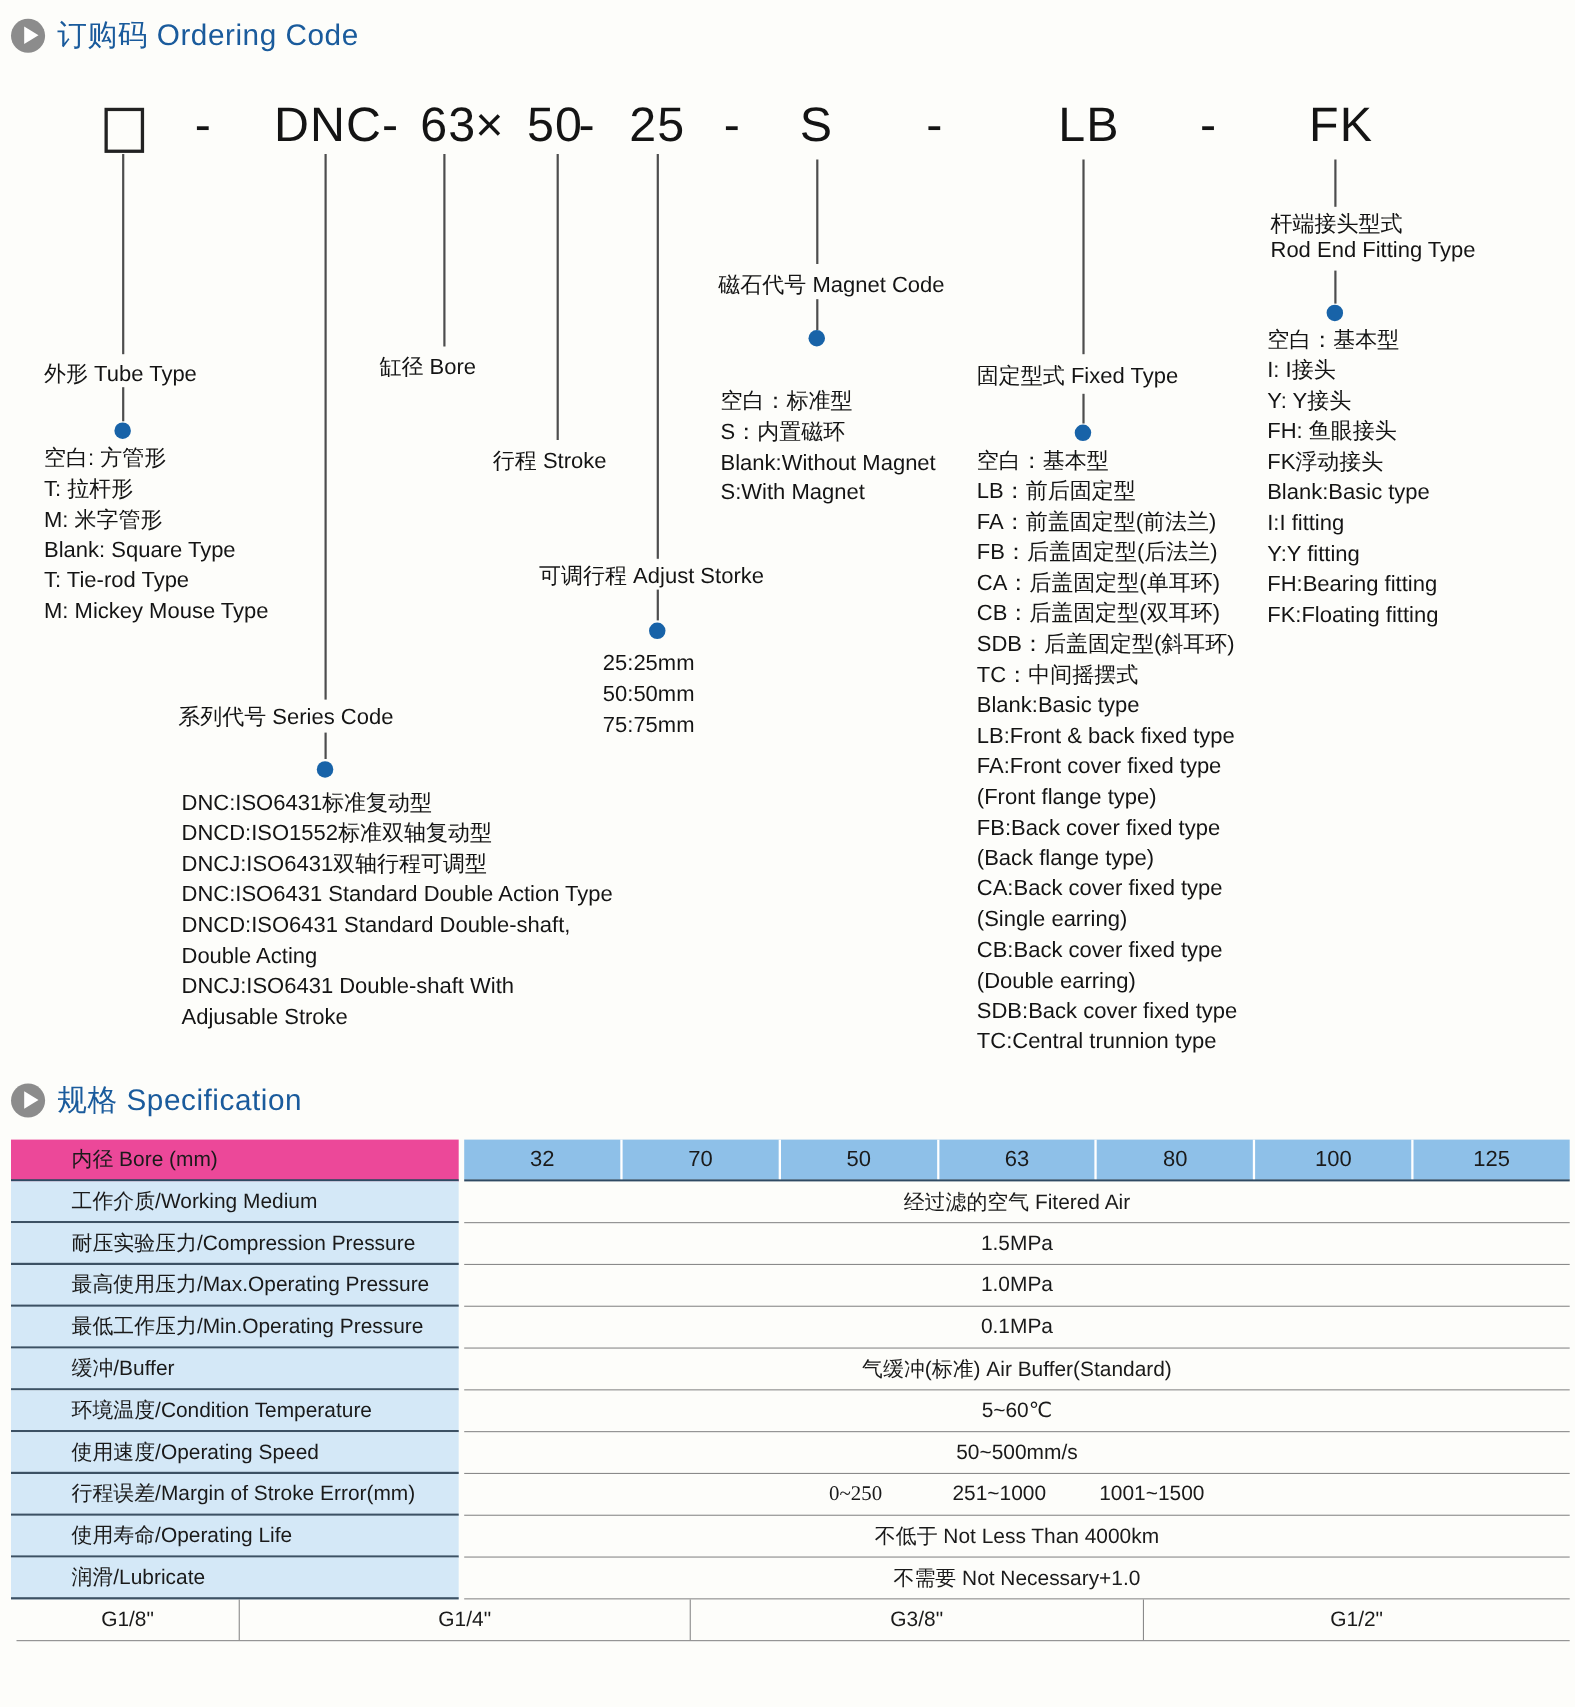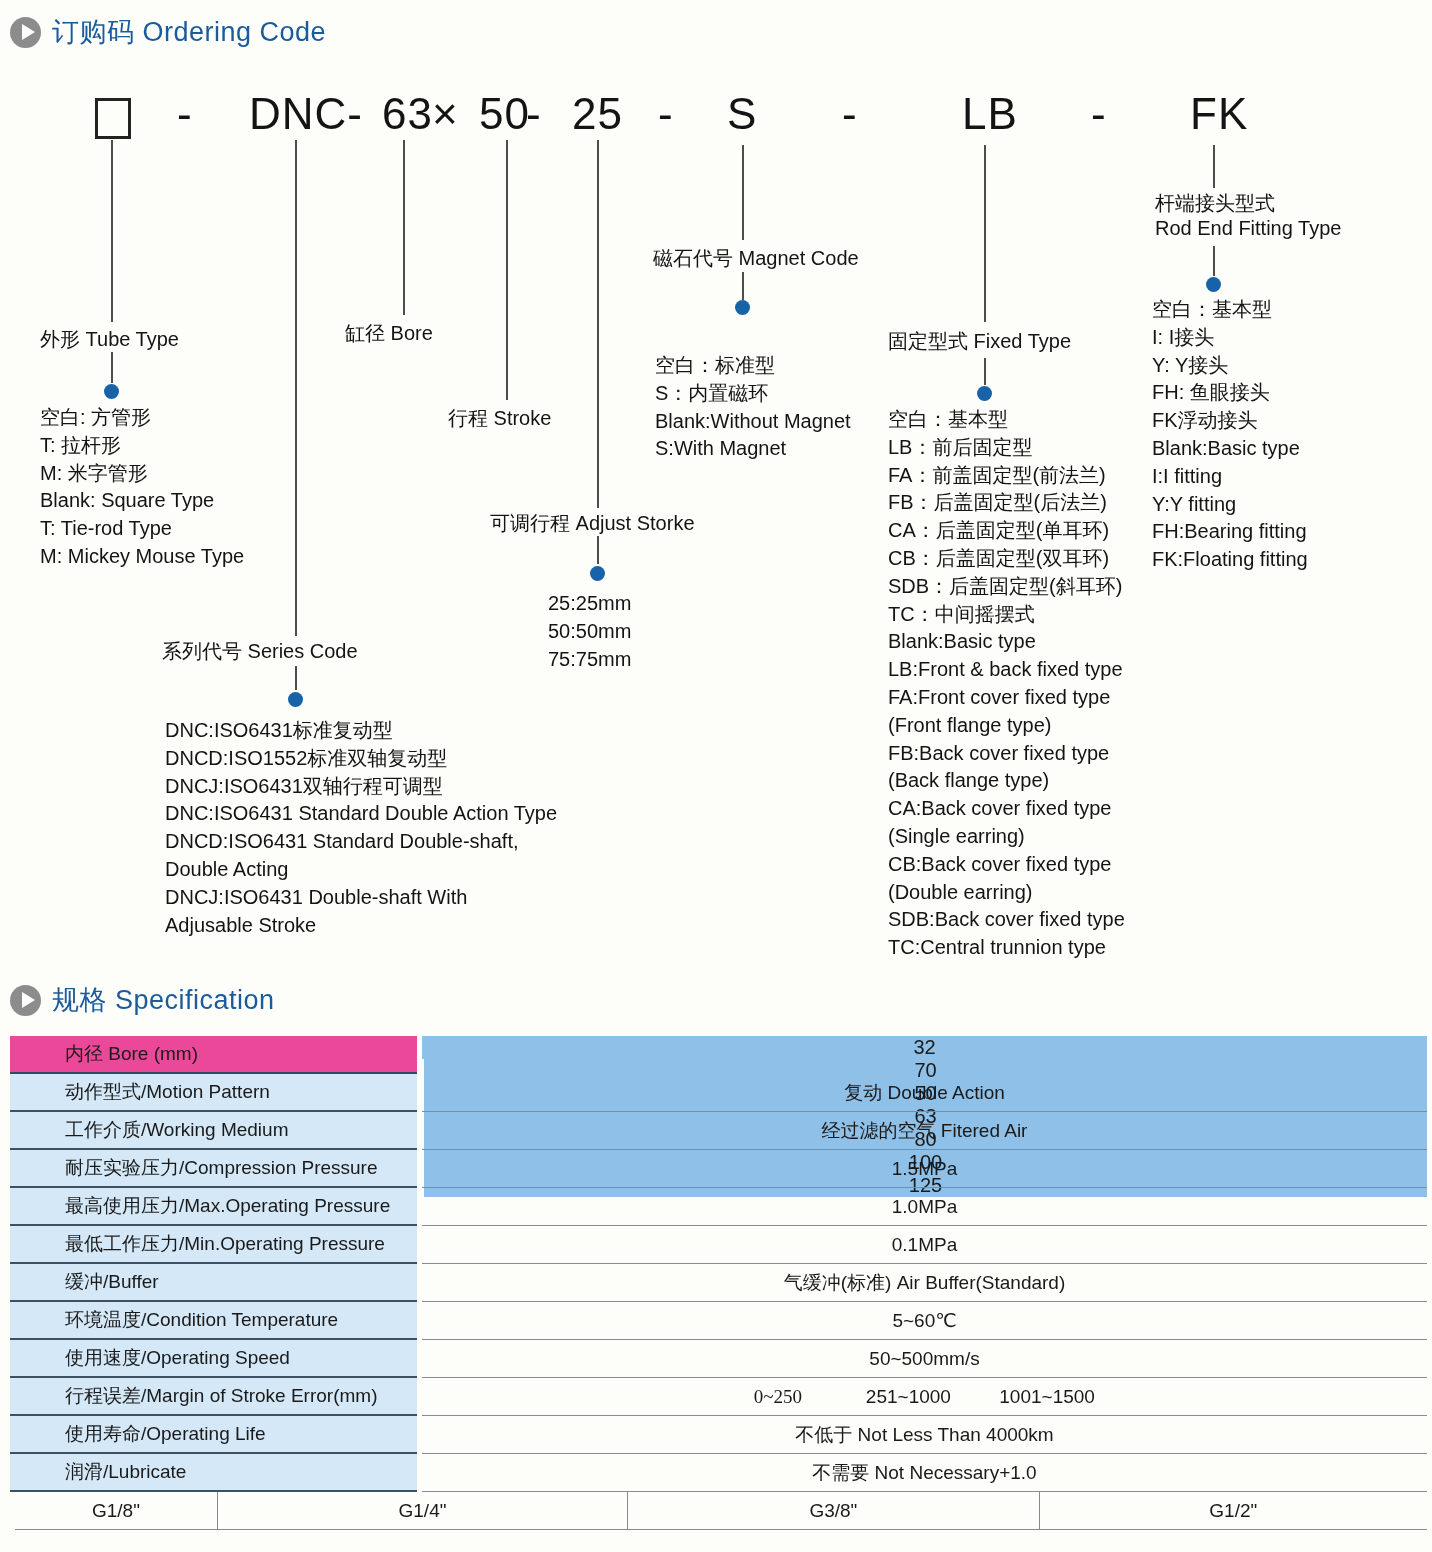--- a/index.html
+++ b/index.html
@@ -29,21 +29,21 @@
   .list > div{line-height:27.8px;white-space:nowrap;}
 
   
   .spec{position:absolute;left:10px;top:1036px;width:1417px;}
   .trow{display:flex;width:100%;}
   .tlabel{width:407px;flex:0 0 407px;background:#d4e8f7;display:flex;align-items:center;
           padding-left:55px;box-sizing:border-box;font-size:19px;border-bottom:2px solid #3c5164;}
   .tgap{width:5px;flex:0 0 5px;background:transparent;}
   .tvals{flex:1;display:flex;border-bottom:1px solid #8a8a8a;box-sizing:border-box;}
   .thead .tlabel{background:#ec4899;border-bottom:2px solid #2f4a63;height:38px;}
-  .thead .tvals{border-bottom:2px solid #2f4a63;flex-direction:column;}
+  .thead .tvals{border-bottom:2px solid #2f4a63;}
   .thead .tvals .hcell{flex:1;background:#8ec0e8;display:flex;align-items:center;justify-content:center;
         font-size:20px;border-left:2px solid #ffffff;box-sizing:border-box;}
   .thead .tvals .hcell:first-child{border-left:none;}
   .trow{height:38px;}
   .vcell{flex:1;display:flex;align-items:center;justify-content:center;font-size:19px;position:relative;}
   .vspan{position:absolute;transform:translateX(-50%);white-space:nowrap;}
   .pcell{display:flex;align-items:center;justify-content:center;font-size:19px;box-sizing:border-box;}
   .pcell + .pcell{border-left:1.5px solid #8a8a8a;}
 </style>
 </head>
@@ -192,27 +192,20 @@
         <div class="hcell">32</div>
         <div class="hcell">70</div>
         <div class="hcell">50</div>
         <div class="hcell">63</div>
         <div class="hcell">80</div>
         <div class="hcell">100</div>
         <div class="hcell">125</div>
       </div>
     </div>
 
-    <div class="trow">
-      <div class="tlabel">动作型式/Motion Pattern</div>
-      <div class="tgap"></div>
-      <div class="tvals">
-          <div class="vcell">复动 Double Action</div>
-        </div>
-    </div>
 
     <div class="trow">
       <div class="tlabel">工作介质/Working Medium</div>
       <div class="tgap"></div>
       <div class="tvals">
           <div class="vcell">经过滤的空气 Fitered Air</div>
         </div>
     </div>
 
     <div class="trow">

